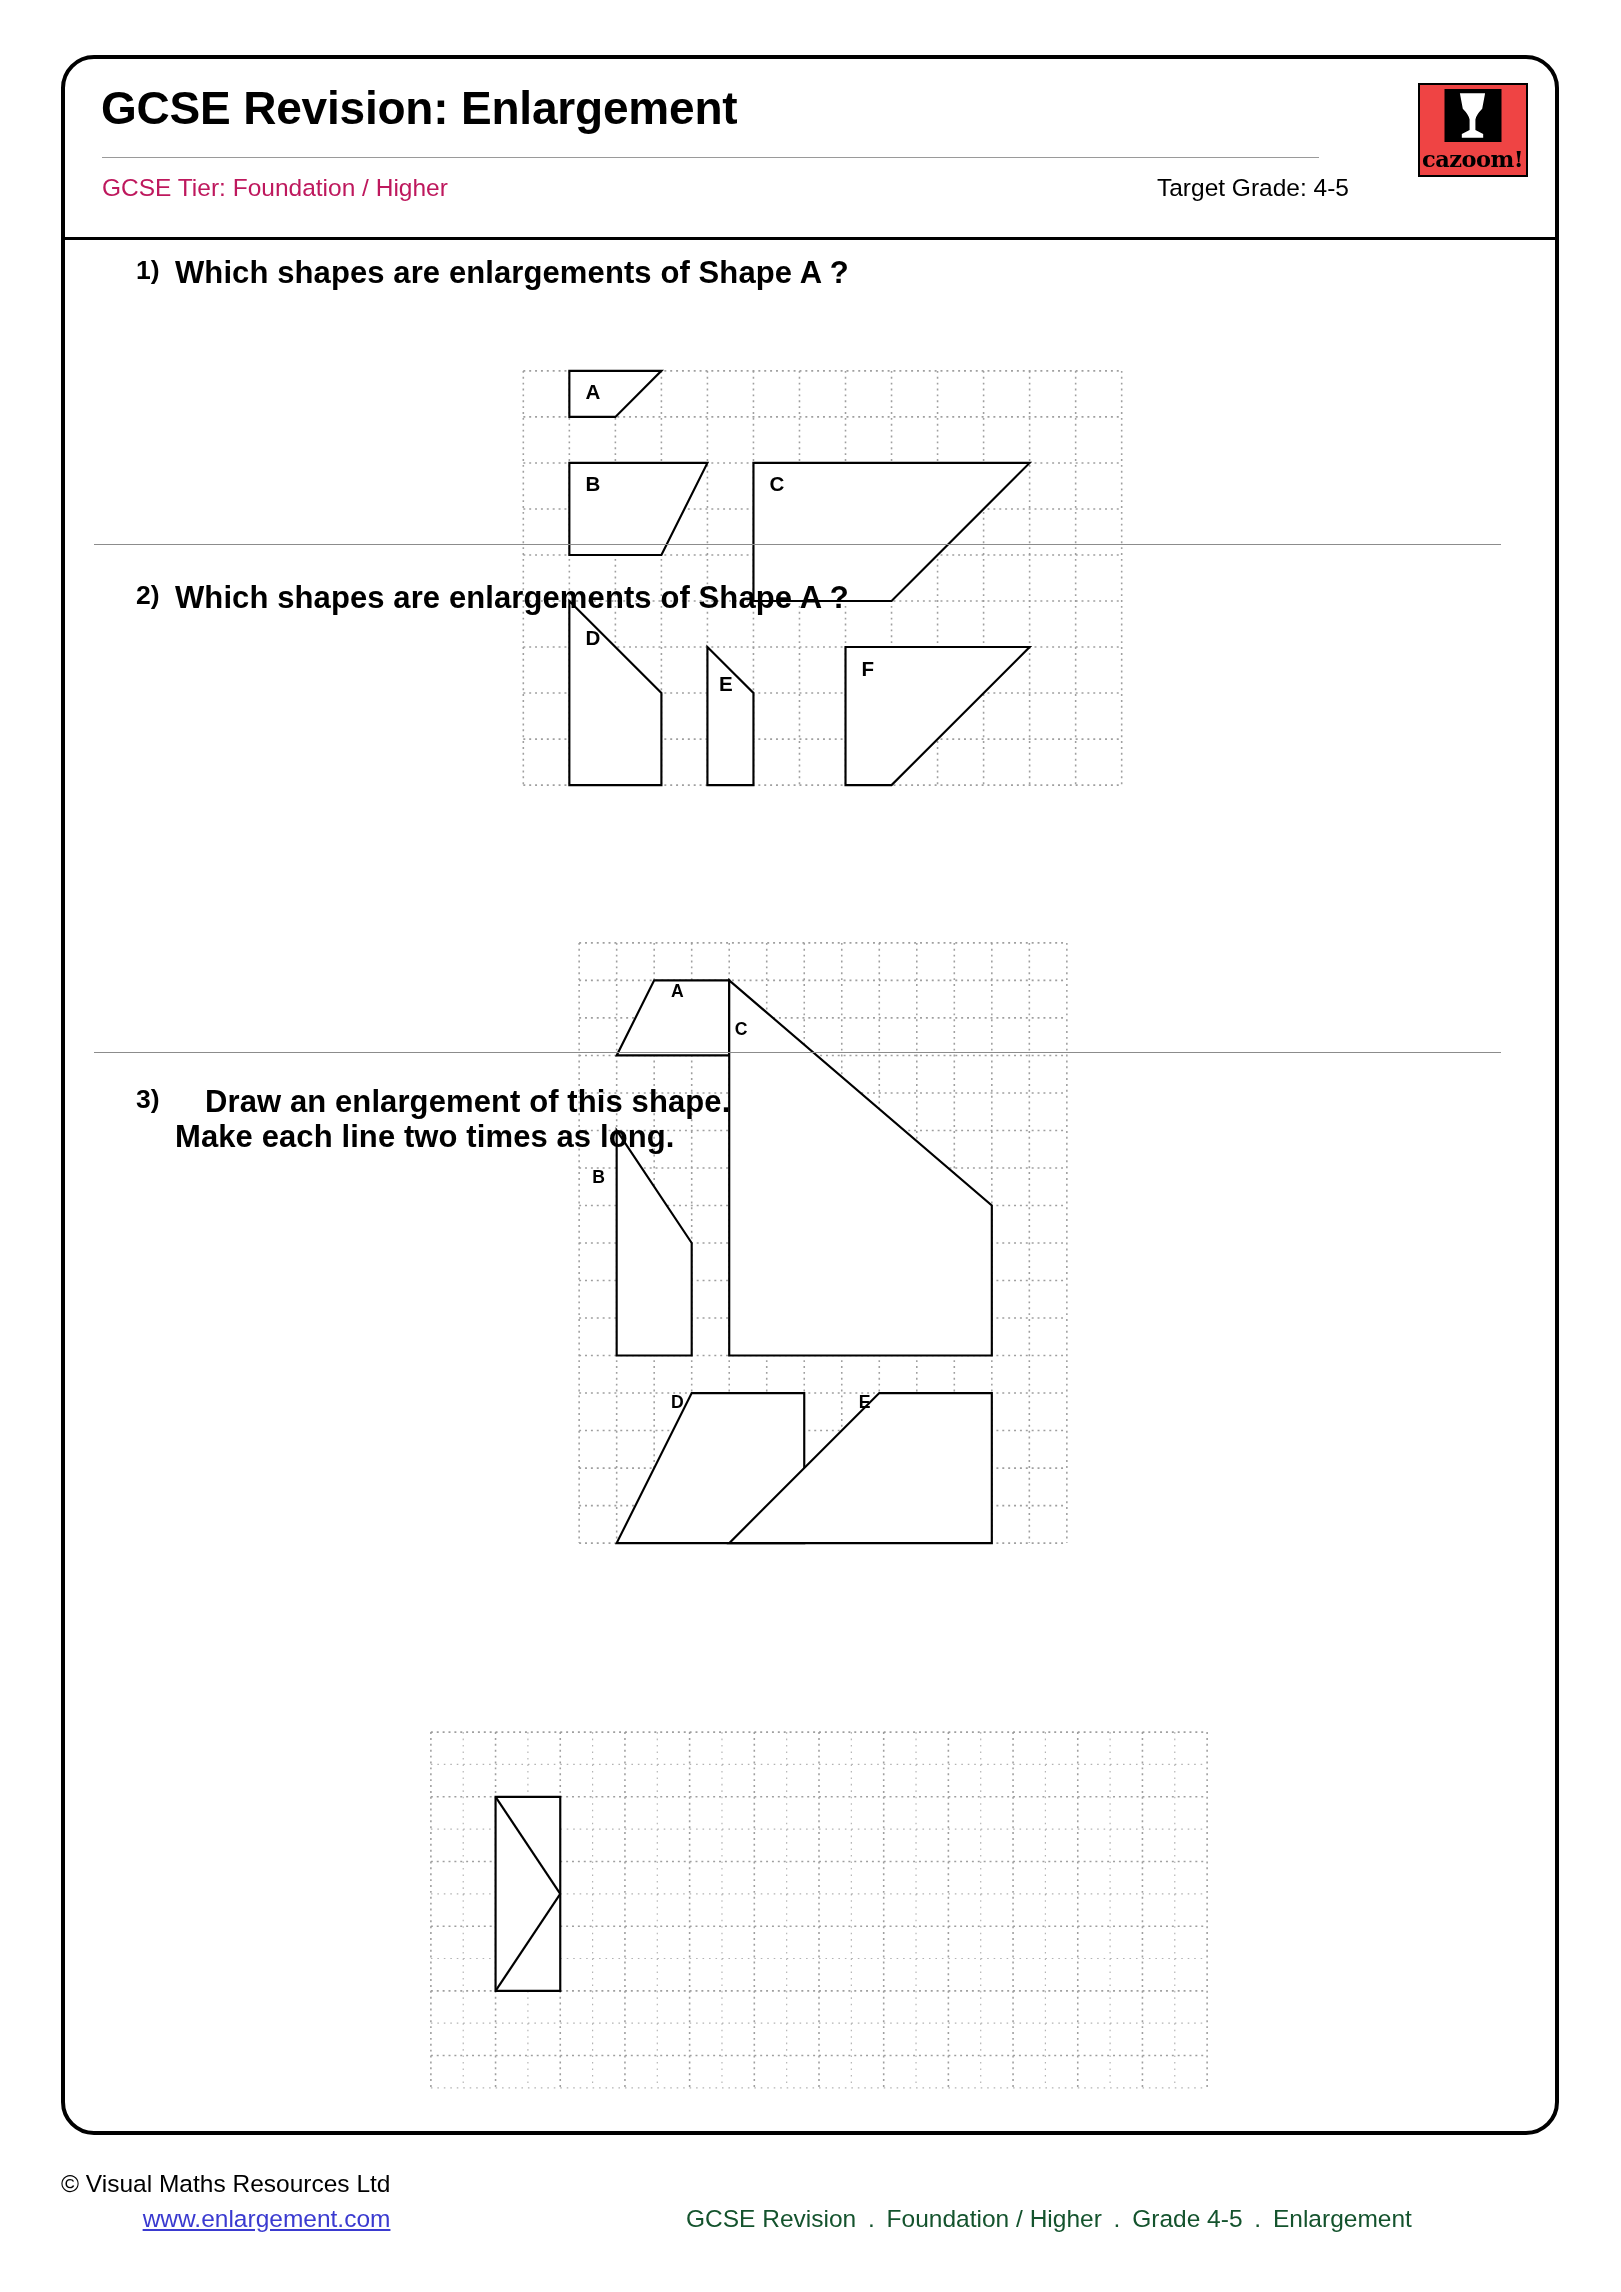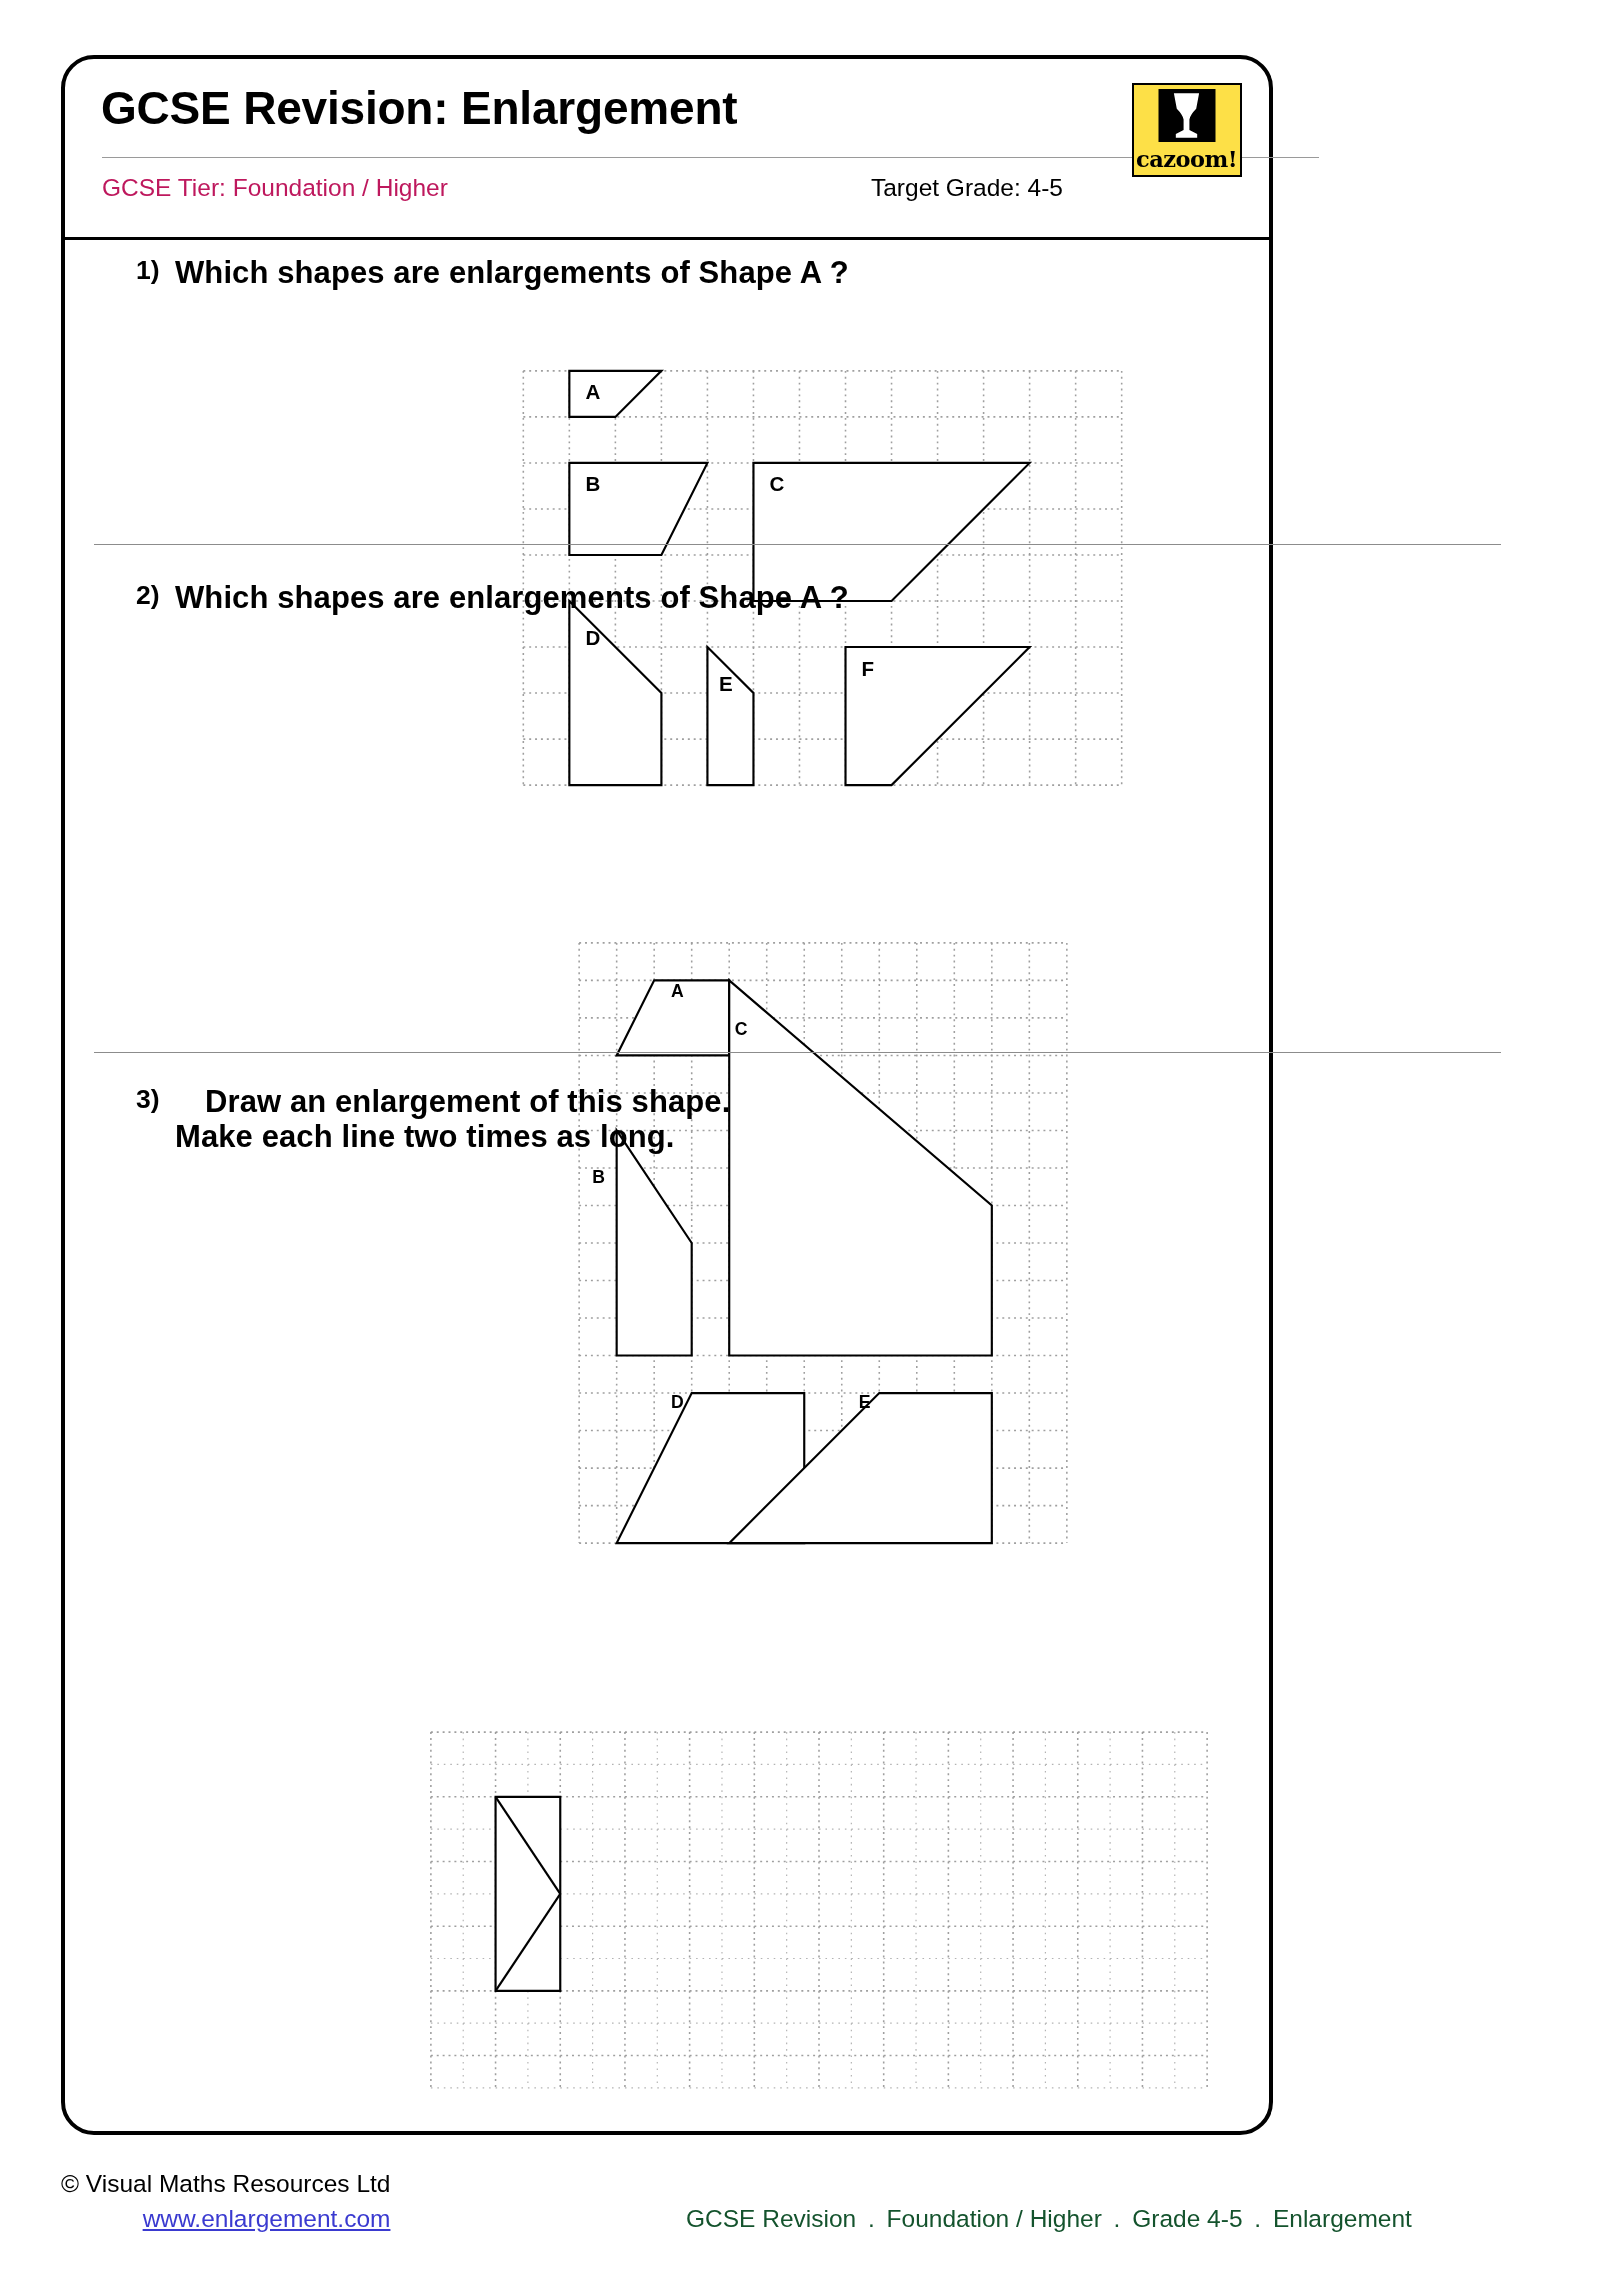--- a/index.html
+++ b/index.html
@@ -14,21 +14,21 @@
     position: relative;
     font-family: "Liberation Sans", sans-serif;
     -webkit-font-smoothing: antialiased;
   }
 
   
   #sheet {
     position: absolute;
     left: 61px;
     top: 55px;
-    width: 1212px;
+    width: 1498px;
     height: 2080px;
     border: 4.9px solid #000;
     border-radius: 33px;
     box-sizing: border-box;
     background: #fff;
   }
 
   
   #header {
     position: absolute;
@@ -74,21 +74,21 @@
   }
 
   
   #logo {
     position: absolute;
     right: 27.4px;
     top: 23.5px;
     width: 110px;
     height: 94px;
     border: 2px solid #000;
-    background: #fde047;
+    background: #ef4444;
     box-sizing: border-box;
   }
   #logo-mark {
     position: absolute;
     left: 50%;
     transform: translateX(-50%);
     top: 4.9px;
     width: 57px;
     height: 53px;
     background: #000;

